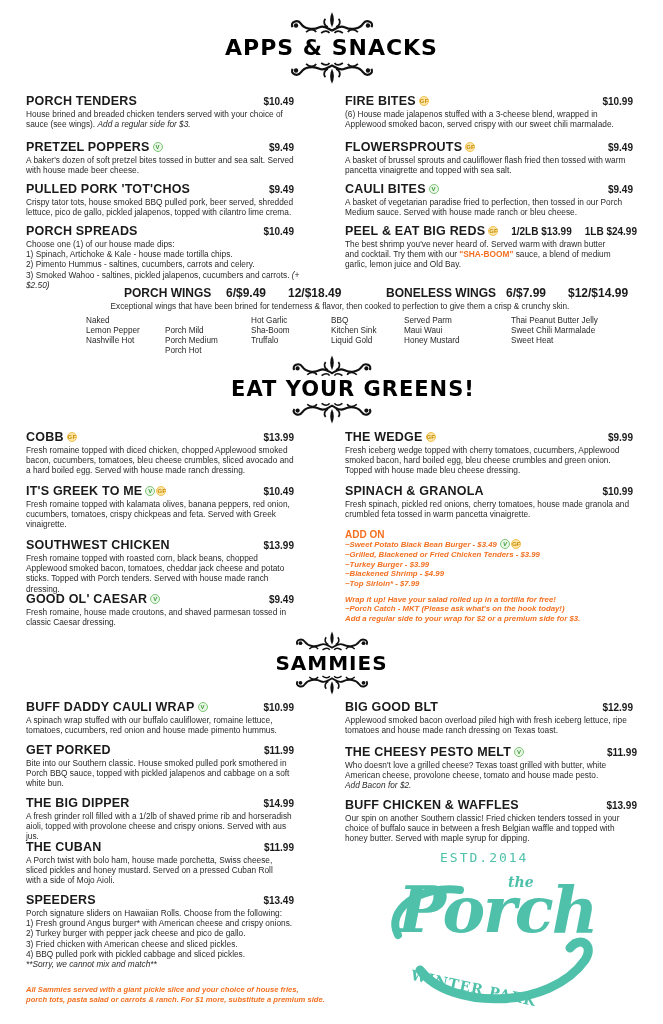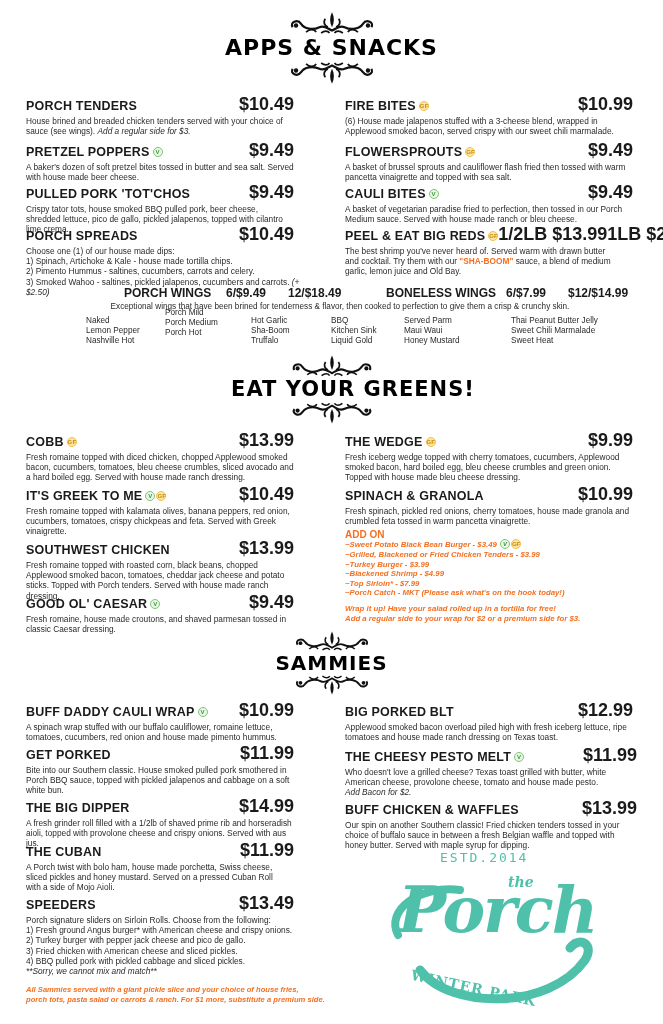--- a/index.html
+++ b/index.html
@@ -10,21 +10,21 @@
   .abs { position: absolute; }
   .section-header { position: absolute; left: 0; width: 663px; text-align: center; }
   .flourish { display: block; margin: 0 auto; }
   .section-title {
     font-family: "DejaVu Sans", sans-serif; font-weight: bold; color: #000000;
     letter-spacing: 1px; text-transform: uppercase; line-height: 1; margin: 1px 0;
   }
   .item { position: absolute; }
   .item-head { display: flex; justify-content: space-between; align-items: baseline; }
   .item-name { font-weight: bold; font-size: 12.5px; letter-spacing: 0.2px; white-space: nowrap; }
-  .item-price { font-weight: bold; font-size: 18px; white-space: nowrap; }
+  .item-price { font-weight: bold; font-size: 10px; white-space: nowrap; }
   .item-desc { font-size: 8.3px; line-height: 10.2px; color: #2a2a2a; margin-top: 1px; }
   .item-desc .it { font-style: italic; }
   .badge {
     display: inline-block; width: 8px; height: 8px; border-radius: 50%;
     vertical-align: middle; margin-left: 3px; position: relative; top: -1px;
     font-size: 6px; line-height: 8px; text-align: center; font-weight: bold;
   }
   .badge.veg { border: 1px solid #7cc576; color: #3c9a3a; background: #eaf7e7; }
   .badge.gf { border: 1px solid #f4c150; color: #c98a00; background: #fbe6a8; }
   .orange { color: #f37021; }
@@ -86,21 +86,21 @@
       <span class="item-name"><span>PRETZEL POPPERS</span><span class="badge veg">V</span></span>
       <span class="item-price">$9.49</span>
     </div>
   <div class="item-desc">A baker's dozen of soft pretzel bites tossed in butter and sea salt. Served with house made beer cheese.</div>
 </div>
 <div class="item" style="left:26px; top:182px; width:268px;">
   <div class="item-head">
       <span class="item-name">PULLED PORK 'TOT'CHOS</span>
       <span class="item-price">$9.49</span>
     </div>
-  <div class="item-desc">Crispy tator tots, house smoked BBQ pulled pork, beer cheese, shredded lettuce, pico de gallo, pickled jalapenos, topped with cilantro lime crema.</div>
+  <div class="item-desc">Crispy tator tots, house smoked BBQ pulled pork, beer served, shredded lettuce, pico de gallo, pickled jalapenos, topped with cilantro lime crema.</div>
 </div>
 <div class="item" style="left:26px; top:224px; width:290px;">
   <div class="item-head" style="width:268px;">
       <span class="item-name">PORCH SPREADS</span>
       <span class="item-price">$10.49</span>
     </div>
   <div class="item-desc">
     <div>Choose one (1) of our house made dips:</div>
     <div>1) Spinach, Artichoke &amp; Kale - house made tortilla chips.</div>
     <div>2) Pimento Hummus - saltines, cucumbers, carrots and celery.</div>
@@ -146,21 +146,21 @@
   <span style="left:430px;">6/$7.99</span>
   <span style="left:492px;">$12/$14.99</span>
 </div>
 <div class="wings-desc" style="top:302px;">Exceptional wings that have been brined for tenderness &amp; flavor, then cooked to perfection to give them a crisp &amp; crunchy skin.</div>
 
 <div class="sauce-col" style="left:86px; top:316px;">
   <div>Naked</div>
   <div>Lemon Pepper</div>
   <div>Nashville Hot</div>
 </div>
-<div class="sauce-col" style="left:165px; top:308px;">
+<div class="sauce-col" style="left:165px; top:326px;">
   <div>Porch Mild</div>
   <div>Porch Medium</div>
   <div>Porch Hot</div>
 </div>
 <div class="sauce-col" style="left:251px; top:316px;">
   <div>Hot Garlic</div>
   <div>Sha-Boom</div>
   <div>Truffalo</div>
 </div>
 <div class="sauce-col" style="left:331px; top:316px;">
@@ -233,22 +233,22 @@
   <div class="item-desc">Fresh spinach, pickled red onions, cherry tomatoes, house made granola and crumbled feta tossed in warm pancetta vinaigrette.</div>
 </div>
 
 <div class="addon" style="top:530px;">
   <div class="addon-title">ADD ON</div>
   <div><span>~Sweet Potato Black Bean Burger - $3.49</span><span class="badge veg">V</span><span class="badge gf" style="margin-left:1px;">GF</span></div>
   <div>~Grilled, Blackened or Fried Chicken Tenders - $3.99</div>
   <div>~Turkey Burger - $3.99</div>
   <div>~Blackened Shrimp - $4.99</div>
   <div>~Top Sirloin* - $7.99</div>
+  <div style="margin-top:7px;">Wrap it up!  Have your salad rolled up in a tortilla for free!</div>
   <div>~Porch Catch - MKT (Please ask what's on the hook today!)</div>
-  <div style="margin-top:7px;">Wrap it up!  Have your salad rolled up in a tortilla for free!</div>
   <div>Add a regular side to your wrap for $2 or a premium side for $3.</div>
 </div>
 
 <div class="section-header" style="top:630px;">
   <svg class="flourish" width="92" height="22">
       <use href="#flourish-top"></use>
     </svg>
   <div class="section-title" style="font-size:20px;">SAMMIES</div>
   <svg class="flourish" width="92" height="22">
       <use href="#flourish-bottom"></use>
@@ -282,37 +282,37 @@
       <span class="item-price">$11.99</span>
     </div>
   <div class="item-desc" style="width:250px;">A Porch twist with bolo ham, house made porchetta, Swiss cheese, sliced pickles and honey mustard. Served on a pressed Cuban Roll with a side of Mojo Aioli.</div>
 </div>
 <div class="item" style="left:26px; top:893px; width:290px;">
   <div class="item-head" style="width:268px;">
       <span class="item-name">SPEEDERS</span>
       <span class="item-price">$13.49</span>
     </div>
   <div class="item-desc">
-    <div>Porch signature sliders on Sirloin Rolls. Choose from the following:</div>
+    <div>Porch signature sliders on Hawaiian Rolls. Choose from the following:</div>
     <div>1) Fresh ground Angus burger* with American cheese and crispy onions.</div>
     <div>2) Turkey burger with pepper jack cheese and pico de gallo.</div>
     <div>3) Fried chicken with American cheese and sliced pickles.</div>
     <div>4) BBQ pulled pork with pickled cabbage and sliced pickles.</div>
     <div class="it">**Sorry, we cannot mix and match**</div>
   </div>
 </div>
 
 <div class="abs orange" style="left:26px; top:985px; width:320px; font-size:7.6px; line-height:9.6px; font-weight:bold; font-style:italic;">
   <div>All Sammies served with a giant pickle slice and your choice of house fries,</div>
   <div>porch tots, pasta salad or carrots &amp; ranch.  For $1 more, substitute a premium side.</div>
 </div>
 
 <div class="item" style="left:345px; top:700px; width:288px;">
   <div class="item-head">
-      <span class="item-name">BIG PORKED BLT</span>
+      <span class="item-name">BIG GOOD BLT</span>
       <span class="item-price">$12.99</span>
     </div>
   <div class="item-desc">Applewood smoked bacon overload piled high with fresh iceberg lettuce, ripe tomatoes and house made ranch dressing on Texas toast.</div>
 </div>
 <div class="item" style="left:345px; top:745px; width:292px;">
   <div class="item-head">
       <span class="item-name"><span>THE CHEESY PESTO MELT</span><span class="badge veg">V</span></span>
       <span class="item-price">$11.99</span>
     </div>
   <div class="item-desc" style="width:280px;">

